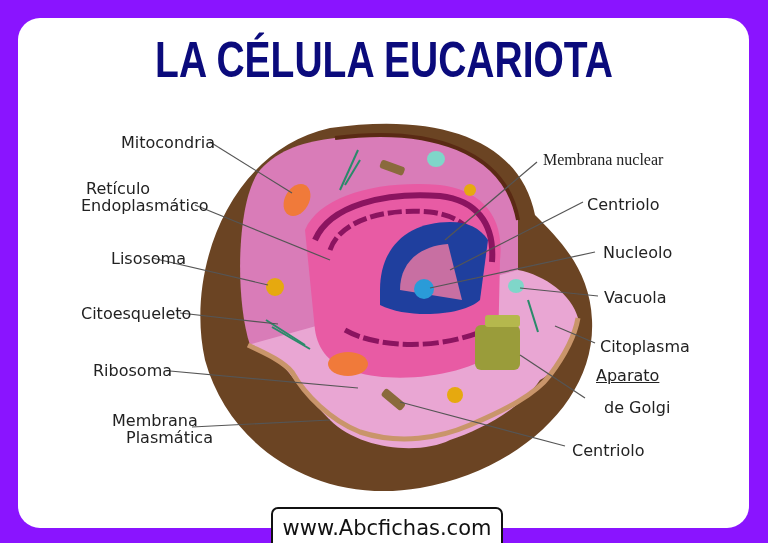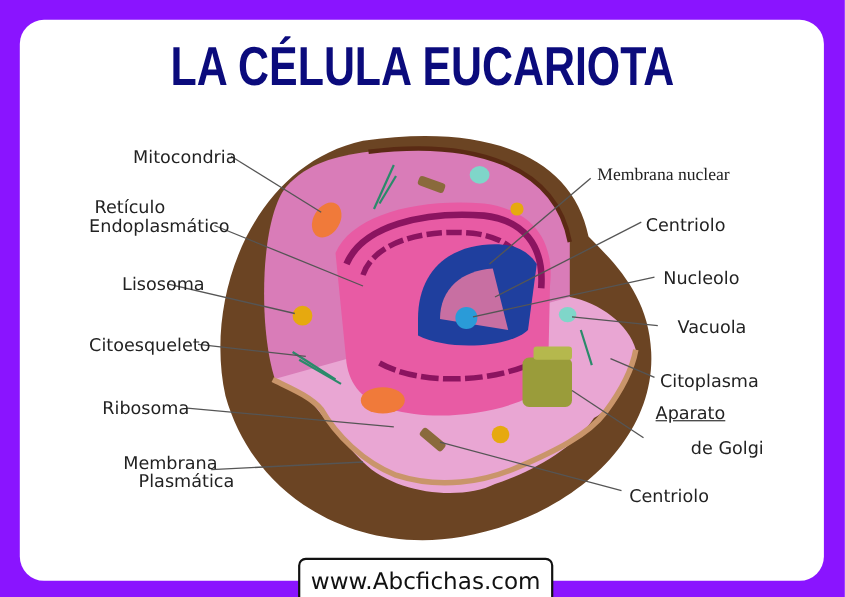--- a/index.html
+++ b/index.html
@@ -81,19 +81,19 @@
 <div class="lbl" style="left:81px;top:197px;">Endoplasmático</div>
 <div class="lbl" style="left:81px;top:250px;margin-left:30px;">Lisosoma</div>
 <div class="lbl" style="left:81px;top:305px;">Citoesqueleto</div>
 <div class="lbl" style="left:93px;top:362px;">Ribosoma</div>
 <div class="lbl" style="left:112px;top:412px;">Membrana</div>
 <div class="lbl" style="left:112px;top:429px;margin-left:14px;">Plasmática</div>
 
 <div class="lbl" style="left:543px;top:151px;font-family:Liberation Serif, serif;">Membrana nuclear</div>
 <div class="lbl" style="left:587px;top:196px;">Centriolo</div>
 <div class="lbl" style="left:603px;top:244px;text-align:center;">Nucleolo</div>
-<div class="lbl" style="left:604px;top:289px;margin-left:12px;">Vacuola</div>
+<div class="lbl" style="left:604px;top:289px;">Vacuola</div>
 <div class="lbl" style="left:600px;top:338px;">Citoplasma</div>
 <div class="lbl" style="left:596px;top:367px;text-decoration:underline;">Aparato</div>
-<div class="lbl" style="left:628px;top:399px;">de Golgi</div>
+<div class="lbl" style="left:604px;top:399px;">de Golgi</div>
 <div class="lbl" style="left:572px;top:442px;">Centriolo</div>
 
 <div class="footer">www.Abcfichas.com</div>
 
 </body></html>

